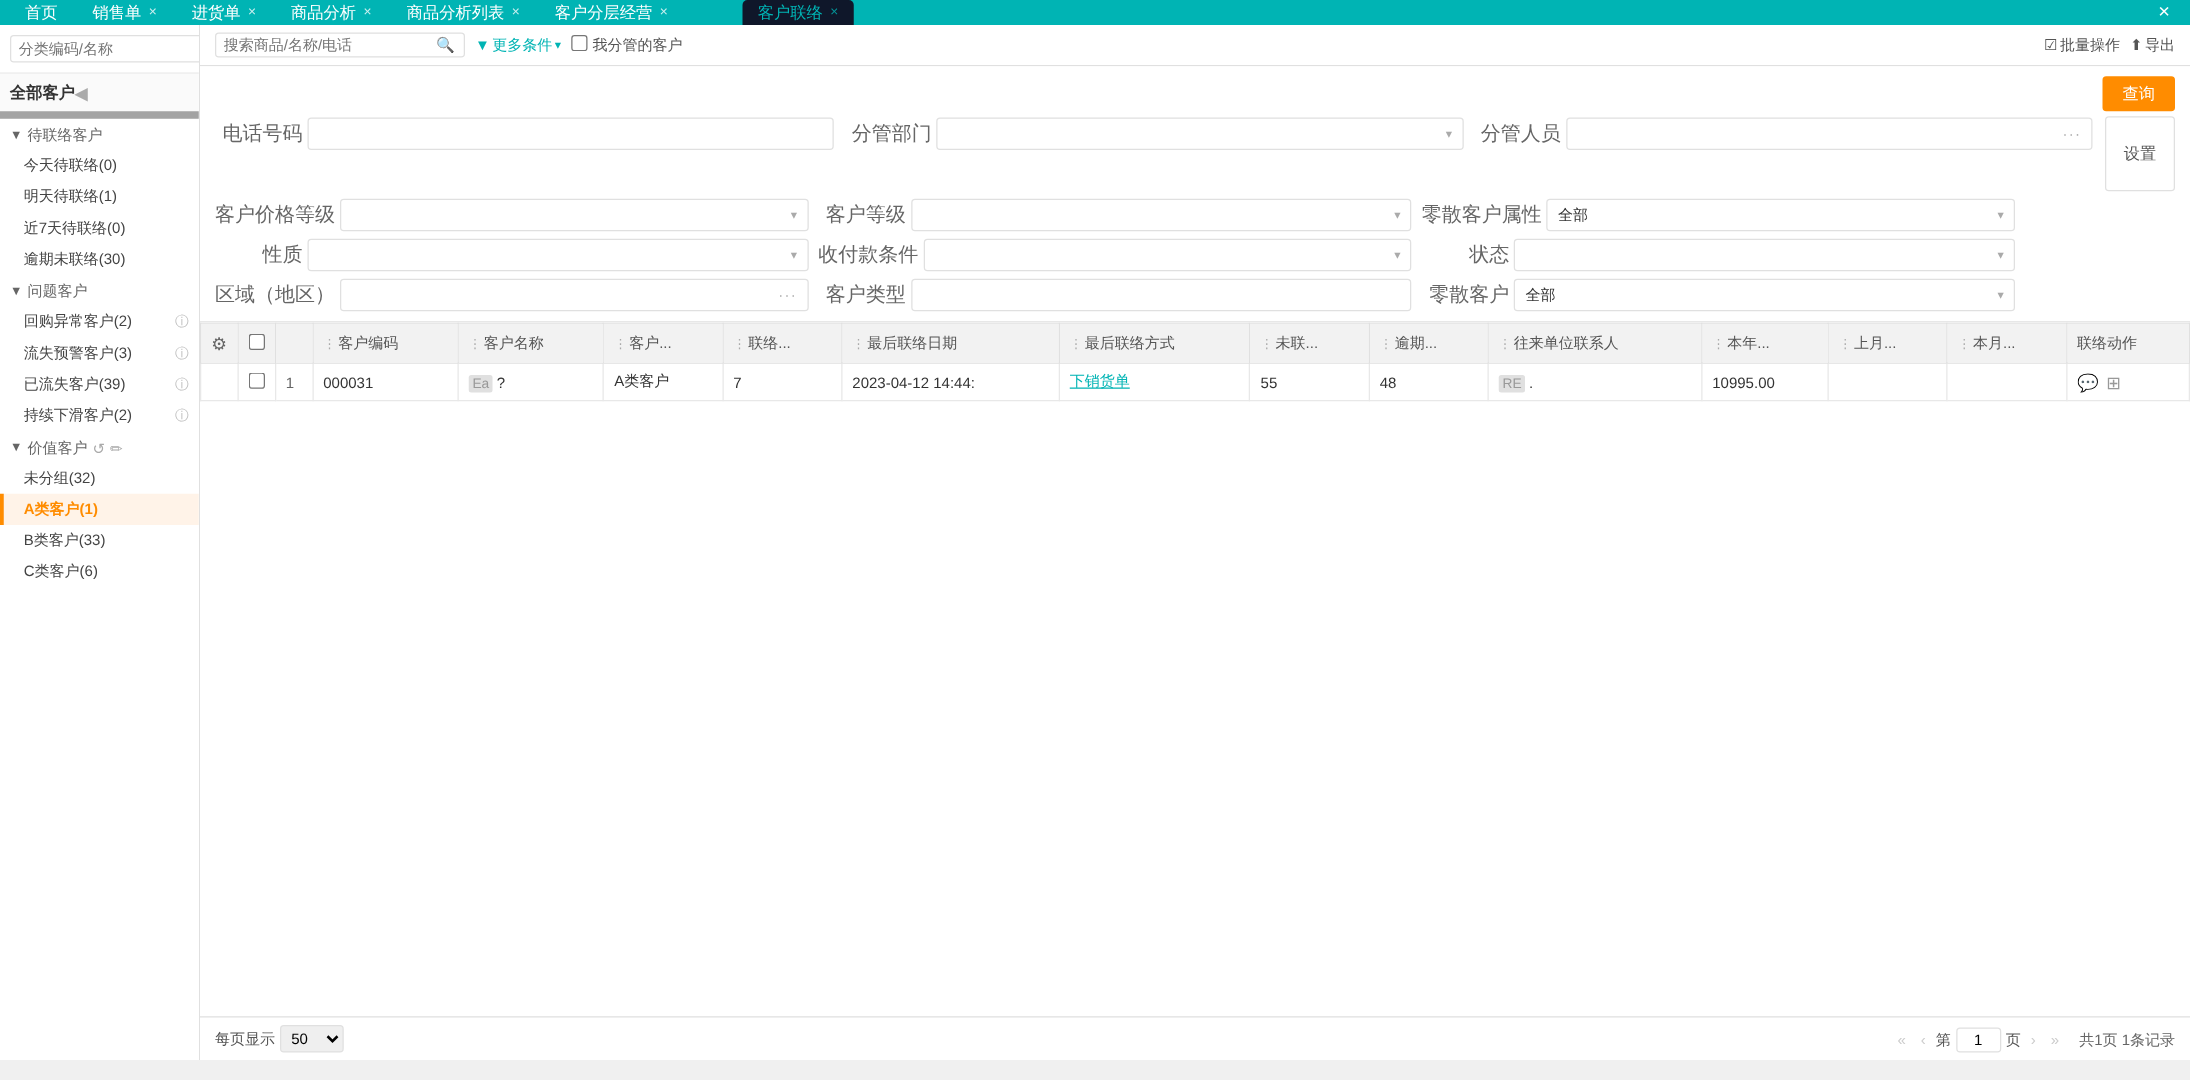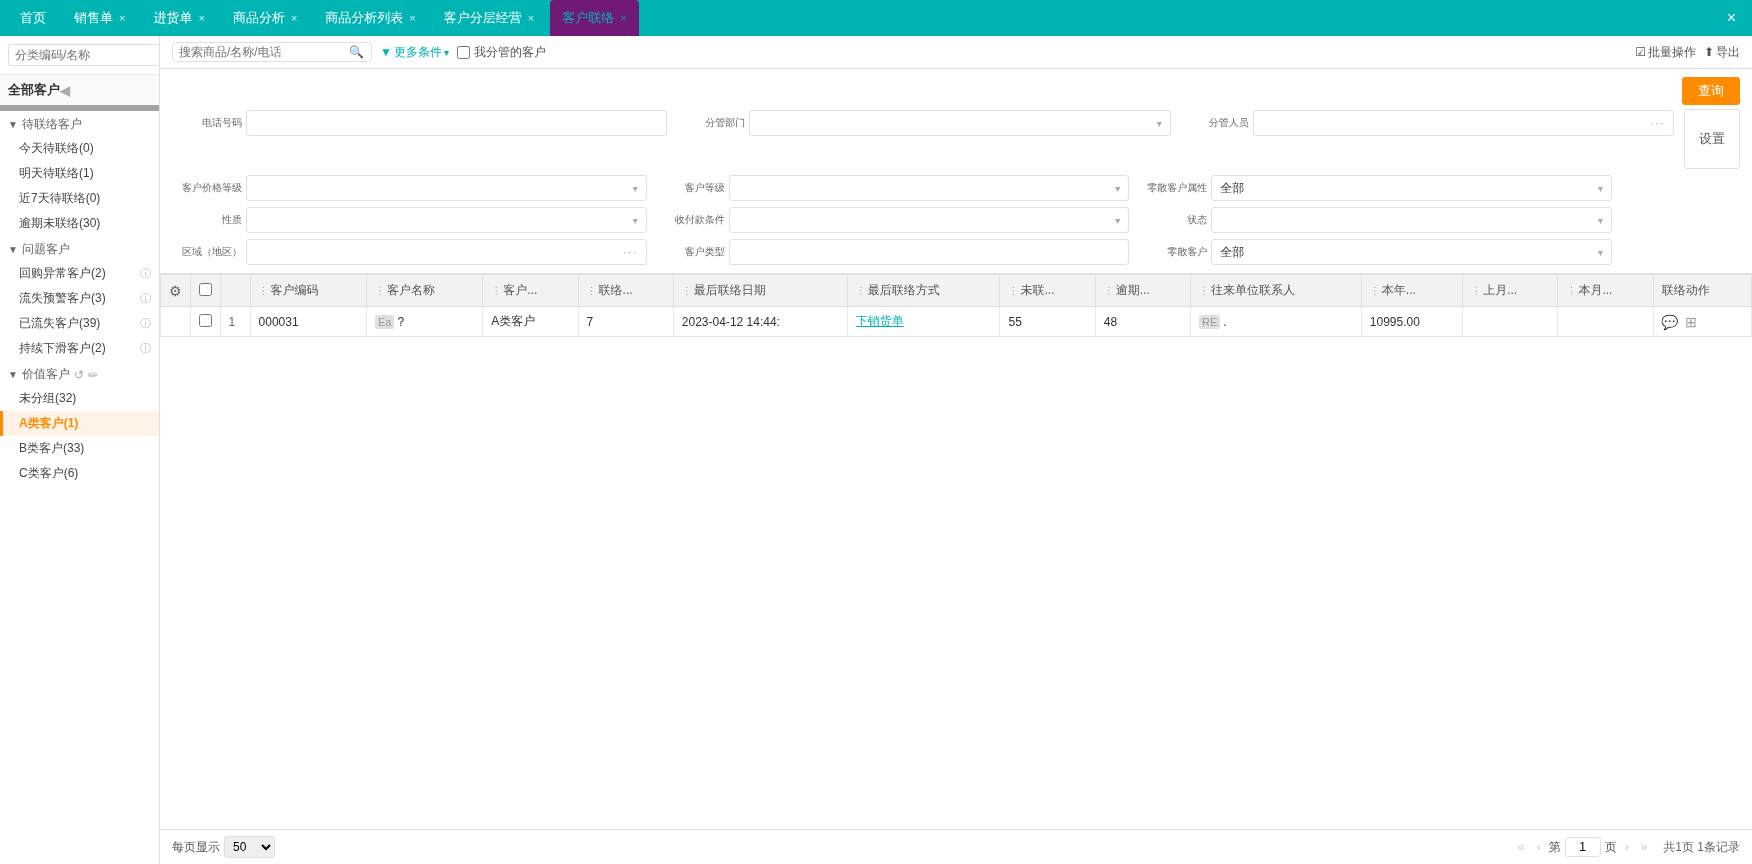--- a/index.html
+++ b/index.html
@@ -1,29 +1,29 @@
 <!DOCTYPE html>
 <html><head>
   <meta charset="utf-8">
   <style>
     * { box-sizing: border-box; margin: 0; padding: 0; }
     body { font-family: "Microsoft YaHei", "PingFang SC", sans-serif; font-size: 12px; background: #f0f0f0; color: #333; overflow: hidden; }
 
     
     .top-nav {
       display: flex; align-items: center;
-      background: #00b4b4; height: 36px; padding: 0 8px;
+      background: #00b4b4; height: 20px; padding: 0 8px;
       color: #fff; gap: 4px;
     }
     .nav-item {
       display: flex; align-items: center; height: 100%;
       padding: 0 12px; cursor: pointer; font-size: 13px; white-space: nowrap;
       position: relative;
     }
-    .nav-item.active { background: #701a75; color: #00b4b4; border-radius: 4px 4px 0 0; }
+    .nav-item.active { background: #0f172a; color: #00b4b4; border-radius: 4px 4px 0 0; margin-left: 44px; }
     .nav-item .close-btn { margin-left: 6px; font-size: 11px; cursor: pointer; opacity: 0.8; }
     .nav-home { font-size: 13px; padding: 0 12px; cursor: pointer; }
     .nav-spacer { flex: 1; }
     .nav-close-all { cursor: pointer; font-size: 16px; padding: 0 8px; }
 
     
     .main-layout { display: flex; height: calc(100vh - 36px); }
 
     
     .sidebar {
@@ -78,39 +78,39 @@
       display: flex; align-items: center;
       border: 1px solid #e0e0e0; border-radius: 3px; padding: 2px 6px;
       background: #fff; min-width: 200px;
     }
     .filter-search-wrap input { border: none; outline: none; font-size: 12px; width: 160px; }
     .filter-search-icon { color: #00b4b4; cursor: pointer; }
     .filter-more {
       display: flex; align-items: center; color: #00b4b4; cursor: pointer; gap: 2px; font-size: 12px;
     }
     .filter-funnel { color: #00b4b4; }
-    .filter-checkbox { display: flex; align-items: center; gap: 4px; color: #555; font-size: 12px; cursor: pointer; }
+    .filter-checkbox { display: flex; align-items: flex-start; gap: 4px; color: #555; font-size: 12px; cursor: pointer; }
     .filter-checkbox input { cursor: pointer; }
     .filter-right { margin-left: auto; display: flex; align-items: center; gap: 8px; }
     .btn-batch { display: flex; align-items: center; color: #555; cursor: pointer; font-size: 12px; gap: 2px; }
     .btn-export { display: flex; align-items: center; color: #555; cursor: pointer; font-size: 12px; gap: 2px; }
 
     
     .adv-filter {
       background: #fff; padding: 8px 12px;
       border-bottom: 1px solid #e0e0e0;
     }
     .adv-filter-row {
       display: flex; align-items: center; margin-bottom: 6px; gap: 8px;
     }
     .adv-filter-row:last-child { margin-bottom: 0; }
     .filter-field {
       display: flex; align-items: center; flex: 1; gap: 4px;
     }
-    .filter-label { color: #666; font-size: 10px; white-space: nowrap; min-width: 70px; text-align: right; }
+    .filter-label { color: #666; font-size: 16px; white-space: nowrap; min-width: 70px; text-align: right; }
     .filter-input-wrap {
       flex: 1; display: flex; align-items: center;
       border: 1px solid #e0e0e0; border-radius: 3px; padding: 3px 8px;
       background: #fff; position: relative; cursor: pointer; min-height: 26px;
     }
     .filter-input-wrap .placeholder { color: #bbb; font-size: 12px; }
     .filter-input-wrap .dropdown-arrow { margin-left: auto; color: #aaa; font-size: 10px; }
     .filter-input-wrap .dots { margin-left: auto; color: #aaa; font-size: 12px; letter-spacing: 1px; }
     .filter-input-wrap .value-text { font-size: 12px; color: #333; }
 
@@ -131,21 +131,21 @@
     .action-icon { color: #999; cursor: pointer; font-size: 14px; }
     .row-num { color: #666; }
     .gear-col { width: 28px; text-align: center; cursor: pointer; }
     .check-col { width: 28px; text-align: center; }
 
     
     .table-gear { color: #666; cursor: pointer; font-size: 14px; }
 
     
     .pagination {
-      display: flex; align-items: center;
+      display: flex; align-items: flex-end;
       background: #fff; border-top: 1px solid #e0e0e0;
       padding: 6px 12px; gap: 8px; font-size: 12px; color: #555;
     }
     .pagination .per-page { display: flex; align-items: center; gap: 4px; }
     .pagination select {
       border: 1px solid #e0e0e0; border-radius: 3px; padding: 2px 4px;
       font-size: 12px; outline: none; cursor: pointer;
     }
     .pagination .nav-btns { display: flex; align-items: center; gap: 4px; margin-left: auto; }
     .pagination .nav-btn { cursor: pointer; color: #666; padding: 2px 4px; }

